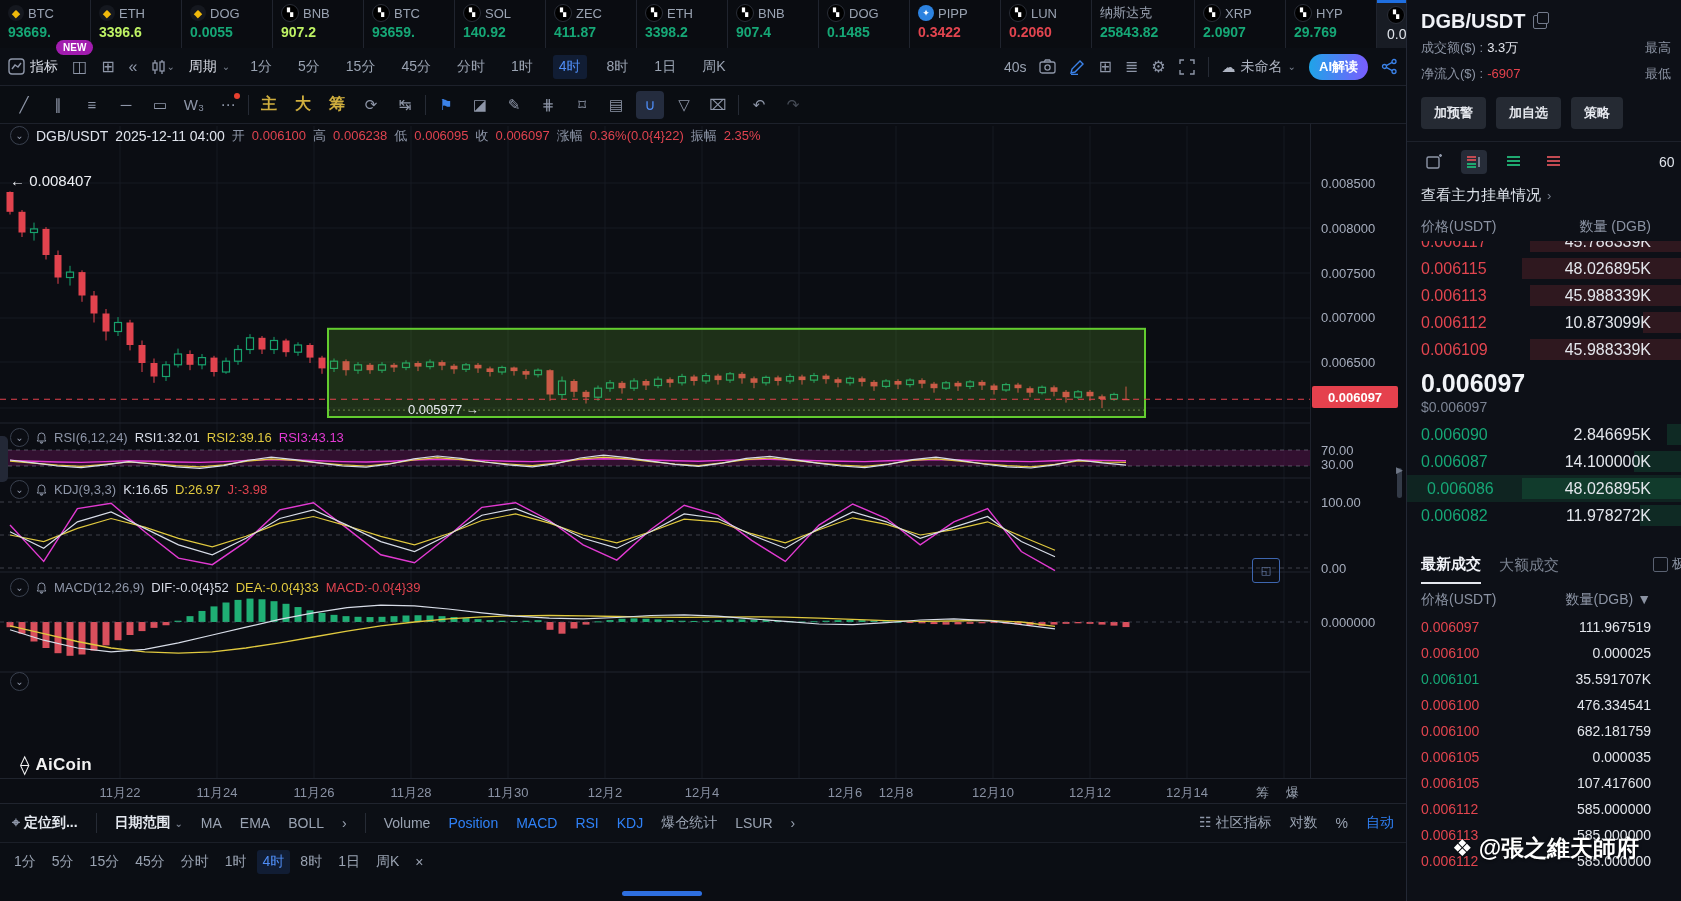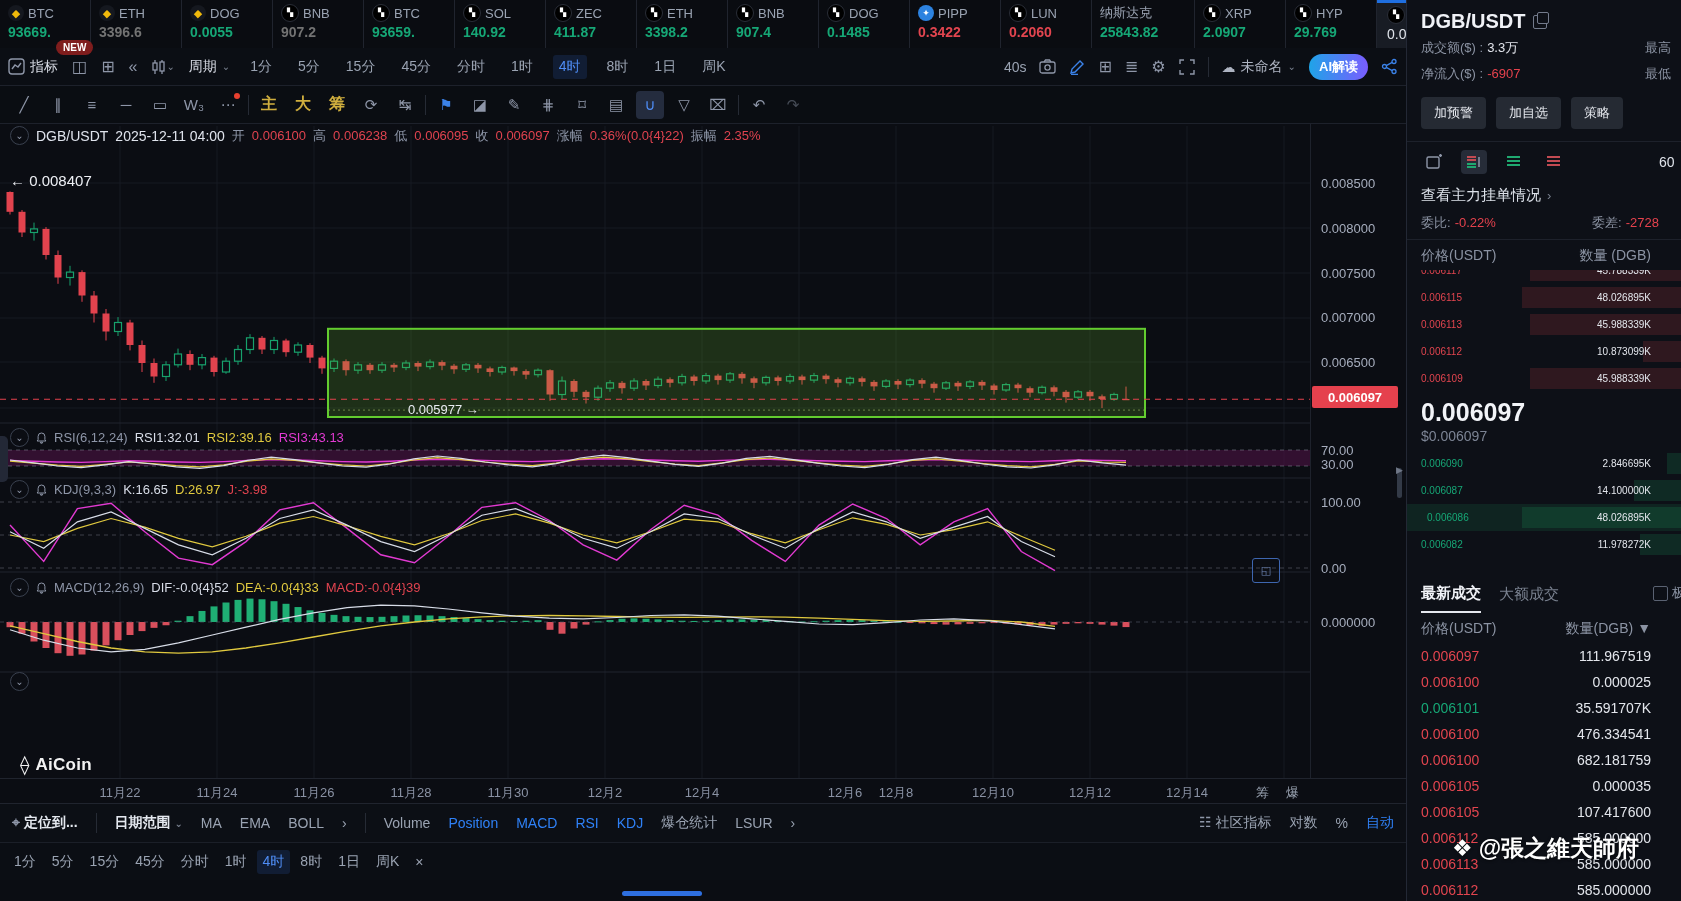--- a/index.html
+++ b/index.html
@@ -6,32 +6,32 @@
   #app{position:relative;width:1681px;height:901px;overflow:hidden;background:#0b0d13;
        font-family:"Liberation Sans","DejaVu Sans",sans-serif;color:#d6dae3;
        -webkit-font-smoothing:antialiased;}
   
   .topbar{position:absolute;left:0;top:0;width:1406px;height:48px;background:#0a0c11;
           border-bottom:1px solid #1d212b;display:flex;align-items:stretch;}
   .ticker{width:76px;flex:none;padding:4px 6px 0 8px;border-right:1px solid #20242e;cursor:pointer;}
   .ticker.wide{width:88px;}
   .ticker .r1{display:flex;align-items:center;gap:4px;font-size:13px;color:#9aa3b2;height:18px;white-space:nowrap;overflow:hidden;}
   .ticker .r2{font-size:14px;font-weight:bold;height:20px;line-height:20px;white-space:nowrap;overflow:hidden;}
-  .up{color:#16a776;} .down{color:#e2454f;} .flat{color:#737373;}
+  .up{color:#16a776;} .down{color:#e2454f;} .flat{color:#bef264;}
   .tkicon{width:16px;height:16px;flex:none;border-radius:50%;display:inline-flex;align-items:center;justify-content:center;
           font-size:9px;line-height:16px;}
   .tkicon.binance{background:#15181f;color:#f0b90b;font-size:11px;}
   .tkicon.okx{background:#000;color:#fff;border:1px solid #2a2e38;font-size:8px;}
   .tkicon.flame{background:#2c82e0;color:#fff;}
   .tab-active{width:176px;flex:none;background:#181c24;border-top:3px solid #1f6fe0;border-right:1px solid #20242e;
               padding:2px 8px 0 10px;cursor:pointer;}
   .tab-active .r1{display:flex;align-items:center;gap:5px;font-size:14px;color:#eef1f6;height:19px;}
   .tab-active .r2{font-size:14px;color:#dfe3ea;height:20px;line-height:20px;}
   .tab-add{width:34px;flex:none;display:flex;align-items:center;justify-content:center;font-size:22px;color:#8e96a8;cursor:pointer;}
-  .newbadge{position:absolute;left:56px;top:40px;z-index:6;background:#7f1d1d;color:#fff;font-size:10px;font-weight:bold;
+  .newbadge{position:absolute;left:56px;top:40px;z-index:6;background:#a21caf;color:#fff;font-size:10px;font-weight:bold;
             padding:2px 7px;border-radius:8px;}
   
   .toolrow{position:absolute;left:0;top:48px;width:1406px;height:38px;background:#0b0e14;border-bottom:1px solid #1d212b;
            display:flex;align-items:center;padding:0 8px;box-sizing:border-box;gap:28px;}
   .trleft{display:flex;align-items:center;gap:14px;}
   .trright{margin-left:auto;display:flex;align-items:center;gap:13px;}
   .tbtn{display:flex;align-items:center;gap:5px;color:#d9dde6;font-size:14px;cursor:pointer;}
   .ticn{color:#8e96a8;font-size:16px;cursor:pointer;display:inline-flex;align-items:center;}
   .ticn svg{display:block;}
   .tf{font-size:14px;color:#9aa3b2;cursor:pointer;padding:3px 6px;border-radius:3px;}
@@ -89,32 +89,32 @@
           box-sizing:border-box;}
   .rp-title{display:flex;align-items:center;gap:8px;padding:10px 0 2px 14px;}
   .rp-title .sym{font-size:20px;font-weight:bold;color:#f0f2f7;}
   .copyicn{width:12px;height:12px;border:1px solid #737b8c;border-radius:2px;position:relative;cursor:pointer;}
   .copyicn:before{content:"";position:absolute;left:3px;top:-4px;width:10px;height:10px;border:1px solid #737b8c;border-radius:2px;background:#0d1017;}
   .statrow{position:relative;height:26px;line-height:26px;font-size:13px;color:#8b93a3;padding-left:14px;white-space:nowrap;}
   .statrow .v{color:#e2e5ec;margin-left:4px;}
   .statrow .vred{color:#e5424d;margin-left:4px;}
   .statrow .rlab{position:absolute;left:238px;color:#8b93a3;}
   .rp-btns{display:flex;gap:10px;padding:10px 14px 12px;}
-  .rpbtn{background:#252a33;color:#e6e9ef;font-size:13px;padding:7px 13px;border-radius:4px;cursor:pointer;white-space:nowrap;}
+  .rpbtn{background:#252a33;color:#e6e9ef;font-size:13px;padding:7px 13px;border-radius:4px;cursor:pointer;white-space:nowrap;font-weight:bold;}
   .rp-icons{display:flex;align-items:center;gap:14px;padding:8px 14px;border-top:1px solid #1d212b;position:relative;}
   .bkicn{width:26px;height:24px;display:flex;align-items:center;justify-content:center;border-radius:4px;cursor:pointer;}
   .bkicn.sel{background:#262c38;}
   .depthnum{position:absolute;left:252px;font-size:14px;color:#dfe3ea;}
   .rp-link{display:flex;align-items:center;padding:4px 14px 6px;font-size:15px;color:#dde2ea;cursor:pointer;gap:6px;}
   .rp-link .chev{color:#79818f;font-size:13px;}
   .ratiorow{position:relative;height:24px;line-height:24px;font-size:13px;color:#8b93a3;padding-left:14px;border-bottom:1px solid #1d212b;padding-bottom:4px;}
   .ratiorow .vred{color:#e5424d;margin-left:4px;}
   .ratiorow .dl{position:absolute;left:185px;}
   .bookhead,.tradehead{display:flex;justify-content:space-between;padding:7px 30px 5px 14px;font-size:14px;color:#8b93a3;}
-  .brow{position:relative;height:27px;line-height:27px;font-size:10px;display:flex;justify-content:space-between;
+  .brow{position:relative;height:27px;line-height:27px;font-size:16px;display:flex;justify-content:space-between;
         padding:0 30px 0 14px;cursor:pointer;align-items:center;}
   .brow .p{z-index:2;} .brow .q{color:#e3e6ec;z-index:2;}
   .dbar{position:absolute;right:0;top:3px;bottom:3px;z-index:1;}
   .brow.hl{background:rgba(32,178,108,.12);padding-left:20px;}
   .asksbox{overflow:hidden;height:122px;}
   .bidsbox{overflow:hidden;height:122px;}
   .lastblock{padding:6px 14px 4px;}
   .lastpx{font-size:25px;font-weight:bold;color:#f2f4f8;line-height:28px;}
   .lastusd{font-size:14px;color:#7c8494;line-height:20px;}
   .rp-tabs{display:flex;align-items:center;gap:18px;padding:12px 14px 0;position:relative;}
@@ -873,24 +873,20 @@
           <svg width="18" height="16" viewBox="0 0 18 16">
             <path d="M2 3 h13 M2 7 h13 M2 11 h13" stroke="#c24a52" stroke-width="2"></path>
           </svg>
         </span>
         <span class="depthnum">60</span>
       </div>
     <div class="rp-link">
       <span>查看主力挂单情况</span>
         <span class="chev">›</span>
     </div>
-    <div class="ratiorow">
-      <span>委比:</span><span class="vred">-0.22%</span>
-      <span class="dl"><span>委差:</span><span class="vred">-2728</span></span>
-    </div>
     <div class="bookhead">
       <span>价格(USDT)</span>
         <span>数量 (DGB)</span>
     </div>
     <div class="asksbox" id="asksBox">
         <div class="brow" style="margin-top: -13px;">
           <span class="dbar" style="width: 55%; background: rgba(229, 66, 77, 0.16);"></span>
           <span class="p down">0.006117</span>
           <span class="q">45.788339K</span>
         </div>

